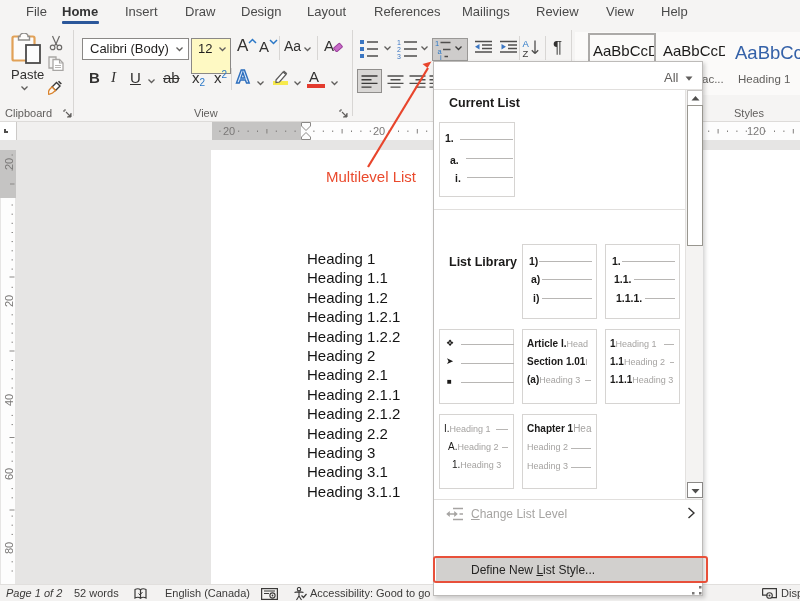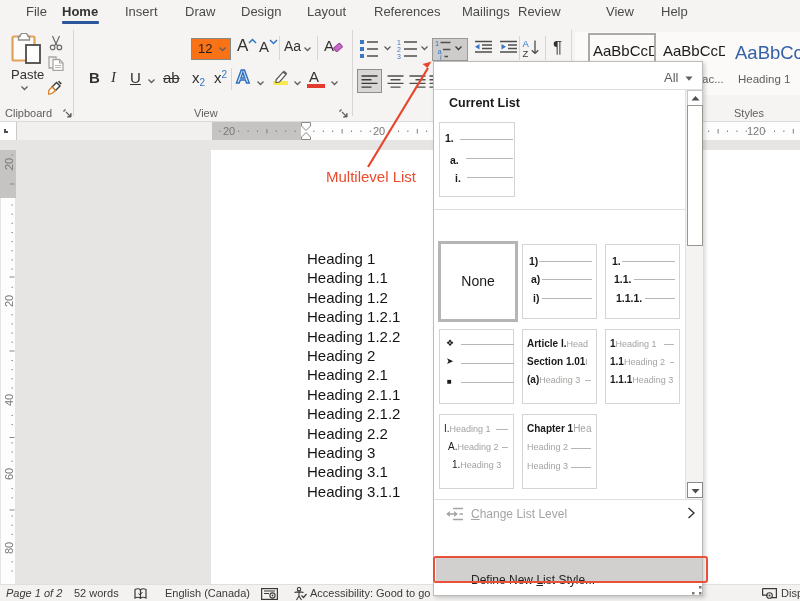--- a/index.html
+++ b/index.html
@@ -49,21 +49,21 @@
 
 <div class="abs" id="tabbar">
   <span class="tab" style="left:26px;">File</span>
   <span class="tab home" style="left:62px;">Home</span>
   <span class="tab" style="left:125px;">Insert</span>
   <span class="tab" style="left:185px;">Draw</span>
   <span class="tab" style="left:241px;">Design</span>
   <span class="tab" style="left:307px;">Layout</span>
   <span class="tab" style="left:374px;">References</span>
   <span class="tab" style="left:462px;">Mailings</span>
-  <span class="tab" style="left:518px;text-align:center;">Review</span>
+  <span class="tab" style="left:536px;text-align:center;">Review</span>
   <span class="tab" style="left:606px;">View</span>
   <span class="tab" style="left:661px;">Help</span>
   <div id="homeline"></div>
 </div>
 
 <div class="abs" id="ribbon">
   <div class="vsep" style="left:73px;"></div>
   <div class="vsep" style="left:352px;"></div>
   <div class="vsep" style="left:571px;"></div>
   <span class="glabel" style="left:5px;">Clipboard</span>
@@ -97,21 +97,24 @@
   <svg class="abs" style="left:48px; top:52px;" width="17" height="15" viewBox="0 0 17 15">
     <path d="M10.5 1.2 l2.8 2.8" stroke="#3b3a39" stroke-width="1.6"></path>
     <path d="M8.5 2.5 l3.5 3.5 -4.5 4.5 -3.5 -3.5 z" fill="#fff" stroke="#3b3a39" stroke-width="1.4"></path>
     <path d="M4 7 l3.5 3.5 -3 2.5 c-1.5 1 -3.5 0.6 -4 1.6 0 -2 -0.3 -3.6 1 -5.1 z" fill="#fdf8f2" stroke="#d9822b" stroke-width="1.3"></path>
   </svg>
   <svg class="launcher" style="left:63px;" width="10" height="10" viewBox="0 0 10 10">
       <path d="M1 1 v2 M1 1 h2 M3 3 l5 5 M8 8 v-4 M8 8 h-4" stroke="#605e5c" stroke-width="1.1" fill="none"></path>
       <path d="M8 8 L4.5 8 L8 4.5 Z" fill="#605e5c"></path>
     </svg>
 
-  <div class="abs" style="left:191px; top:10px; width:40px; height:22px; background:#f97316; border:1px solid #8a8886; font-size:13px; color:#201f1e; line-height:20px; padding-left:6px;">12 <svg style="position:absolute; right:3px; top:7px;" width="9" height="7">
+  <div class="abs" style="left:82px; top:10px; width:107px; height:22px; background:#fff; border:1px solid #8a8886; font-size:13px; color:#201f1e; line-height:20px; padding-left:7px;">Calibri (Body) <svg style="position:absolute; right:4px; top:7px;" width="9" height="7">
+        <path d="M1.5 1.5 L4.5 4.5 L7.5 1.5" stroke="#605e5c" stroke-width="1.3" fill="none"></path>
+      </svg></div>
+  <div class="abs" style="left:191px; top:10px; width:40px; height:36px; background:#fef9c3; border:1px solid #8a8886; font-size:13px; color:#201f1e; line-height:20px; padding-left:6px;">12 <svg style="position:absolute; right:3px; top:7px;" width="9" height="7">
         <path d="M1.5 1.5 L4.5 4.5 L7.5 1.5" stroke="#605e5c" stroke-width="1.3" fill="none"></path>
       </svg></div>
   <div class="abs" style="left:237px; top:8px; font-size:17px; color:#323130;">A</div>
   <svg class="abs" style="left:248px; top:10px;" width="9" height="6">
       <path d="M1 5 L4.5 1.5 L8 5" stroke="#2b78c7" stroke-width="1.5" fill="none"></path>
     </svg>
   <div class="abs" style="left:259px; top:10px; font-size:15px; color:#323130;">A</div>
   <svg class="abs" style="left:269px; top:11px;" width="9" height="6">
       <path d="M1 1 L4.5 4.5 L8 1" stroke="#2b78c7" stroke-width="1.5" fill="none"></path>
     </svg>
@@ -329,23 +332,20 @@
       <div class="pline" style="left:20px; top:15.5px; width:53px;"></div>
     <span class="mini" style="left:10px; top:30.5px; font-size:10.5px; font-weight:bold;">a.</span>
       <div class="pline" style="left:26px; top:35px; width:47px;"></div>
     <span class="mini" style="left:15px; top:49px; font-size:10.5px; font-weight:bold;">i.</span>
       <div class="pline" style="left:27px; top:53.5px; width:46px;"></div>
   </div>
 
   <div class="ddsep" style="top:147px; width:251px;"></div>
   <div class="ddhead" style="top:161px;margin-top:32px;">List Library</div>
 
-  <div class="abs" style="left:4px; top:179px; width:80px; height:81px; border:3px solid #b7b5b3; background:#fff;">
-    <div style="position:absolute; left:1px; top:1px; right:1px; bottom:1px; border:1px solid #fff; background:#fff; text-align:center; font-size:14px; color:#1b1a19; line-height:71px;">None</div>
-  </div>
   <div class="gallery-box" style="left:88px; top:182px;">
     <span class="mini" style="left:6px; top:10px; font-size:10.5px; font-weight:bold;">1)</span>
       <div class="pline" style="left:16px; top:16px; width:53px;"></div>
     <span class="mini" style="left:8px; top:28px; font-size:10.5px; font-weight:bold;">a)</span>
       <div class="pline" style="left:19px; top:34px; width:50px;"></div>
     <span class="mini" style="left:10px; top:47px; font-size:10.5px; font-weight:bold;">i)</span>
       <div class="pline" style="left:19px; top:53px; width:50px;"></div>
   </div>
   <div class="gallery-box" style="left:171px; top:182px;">
     <span class="mini" style="left:6px; top:10px; font-size:10.5px; font-weight:bold;">1.</span>
@@ -410,21 +410,21 @@
   <svg class="abs" style="left:12px; top:445px;" width="18" height="14" viewBox="0 0 18 14">
     <path d="M7 1.5 h10 M13.5 7 h3.5 M7 12.5 h10" stroke="#a6a4a2" stroke-width="1.5"></path>
     <path d="M3 7 h6" stroke="#a6a4a2" stroke-width="1.5"></path>
     <path d="M0.2 7 l3.6 -3 v6 z M11.8 7 l-3.6 -3 v6 z" fill="#a6a4a2"></path>
   </svg>
   <div class="menu-item" style="left:37px; top:445px; color:#a6a4a2;"><span style="text-decoration:underline;">C</span>hange List Level</div>
   <svg class="abs" style="left:253px; top:445px;" width="8" height="12">
       <path d="M1.5 1 L7 6 L1.5 11" stroke="#323130" stroke-width="1.4" fill="none"></path>
     </svg>
   <div class="abs" style="left:2px; top:496px; width:266px; height:24px; background:#d2d0ce;"></div>
-  <div class="menu-item" style="left:37px; top:501px;margin-top:10px;">Define New <span style="text-decoration:underline;">L</span>ist Style...</div>
+  <div class="menu-item" style="left:37px; top:501px;">Define New <span style="text-decoration:underline;">L</span>ist Style...</div>
   <div class="abs" style="left:-1px; top:494px; width:275px; height:27px; border:2px solid #e8503a; border-radius:3px;"></div>
   <svg class="abs" style="left:258px; top:524px;" width="11" height="9">
     <g fill="#7a7877">
         <rect x="7" y="0" width="2.5" height="2.5"></rect>
         <rect x="0" y="6" width="2.5" height="2.5"></rect>
         <rect x="7" y="6" width="2.5" height="2.5"></rect>
       </g>
   </svg>
 </div>
 

